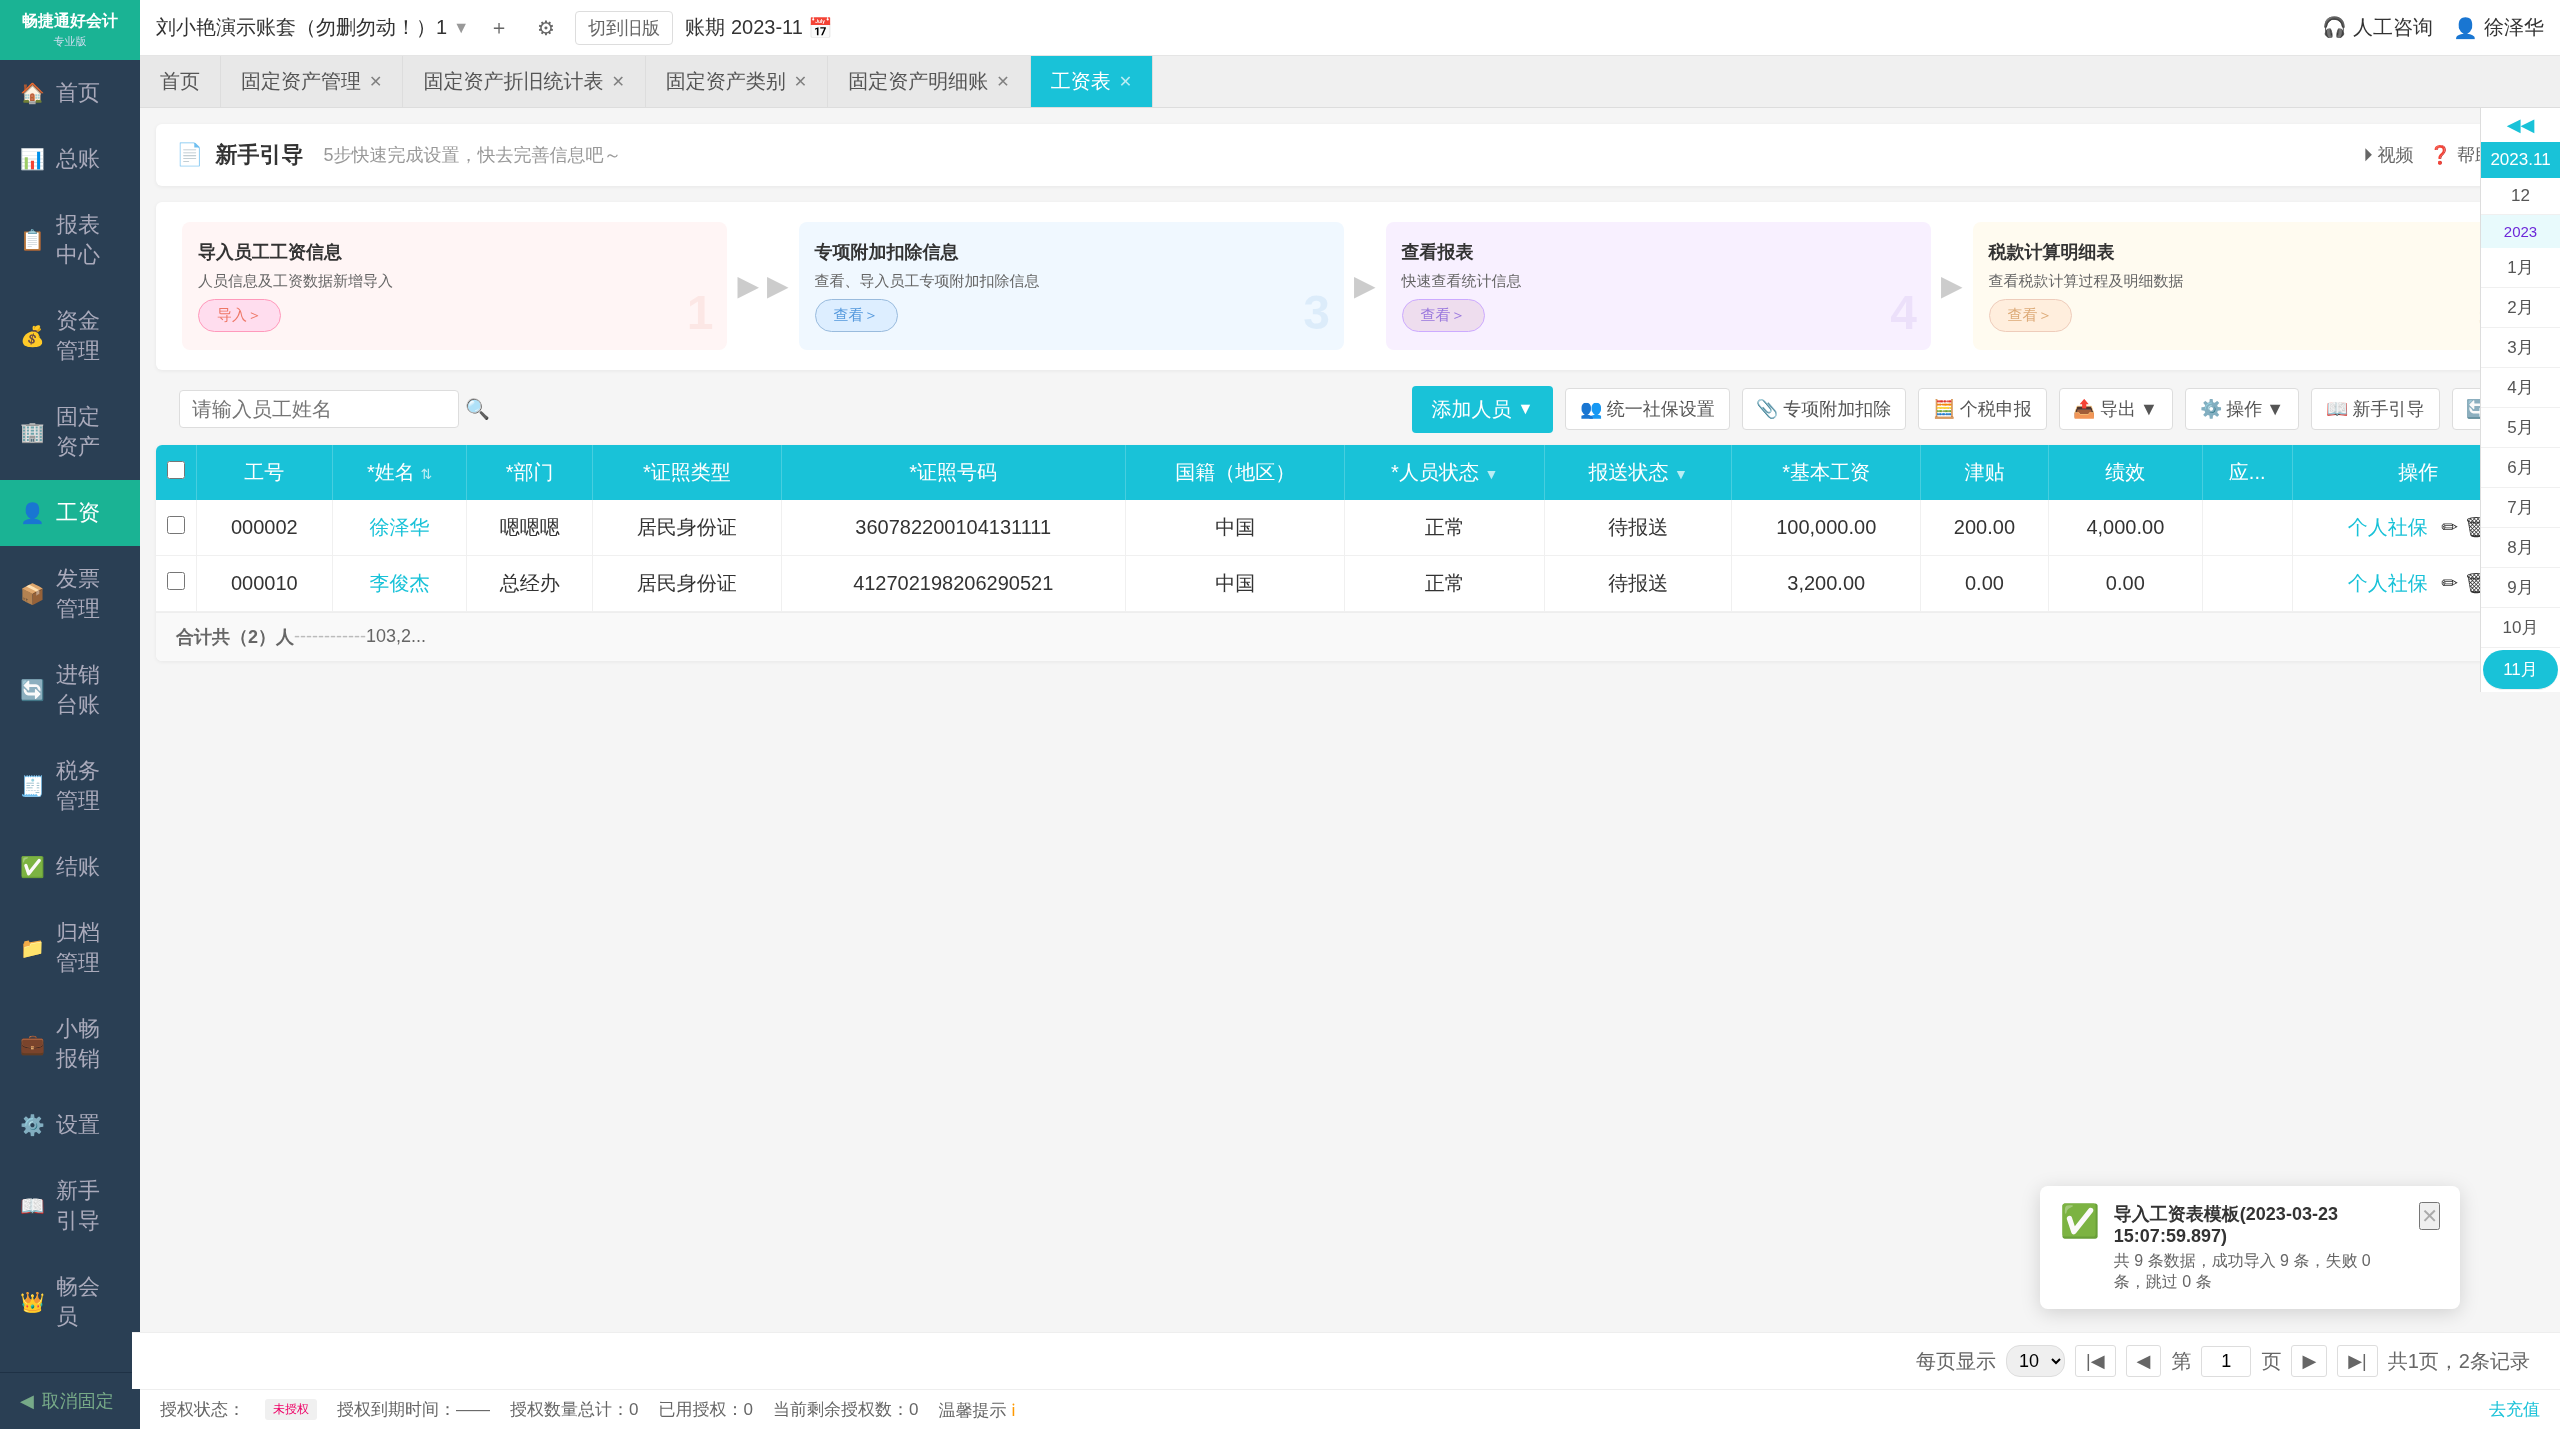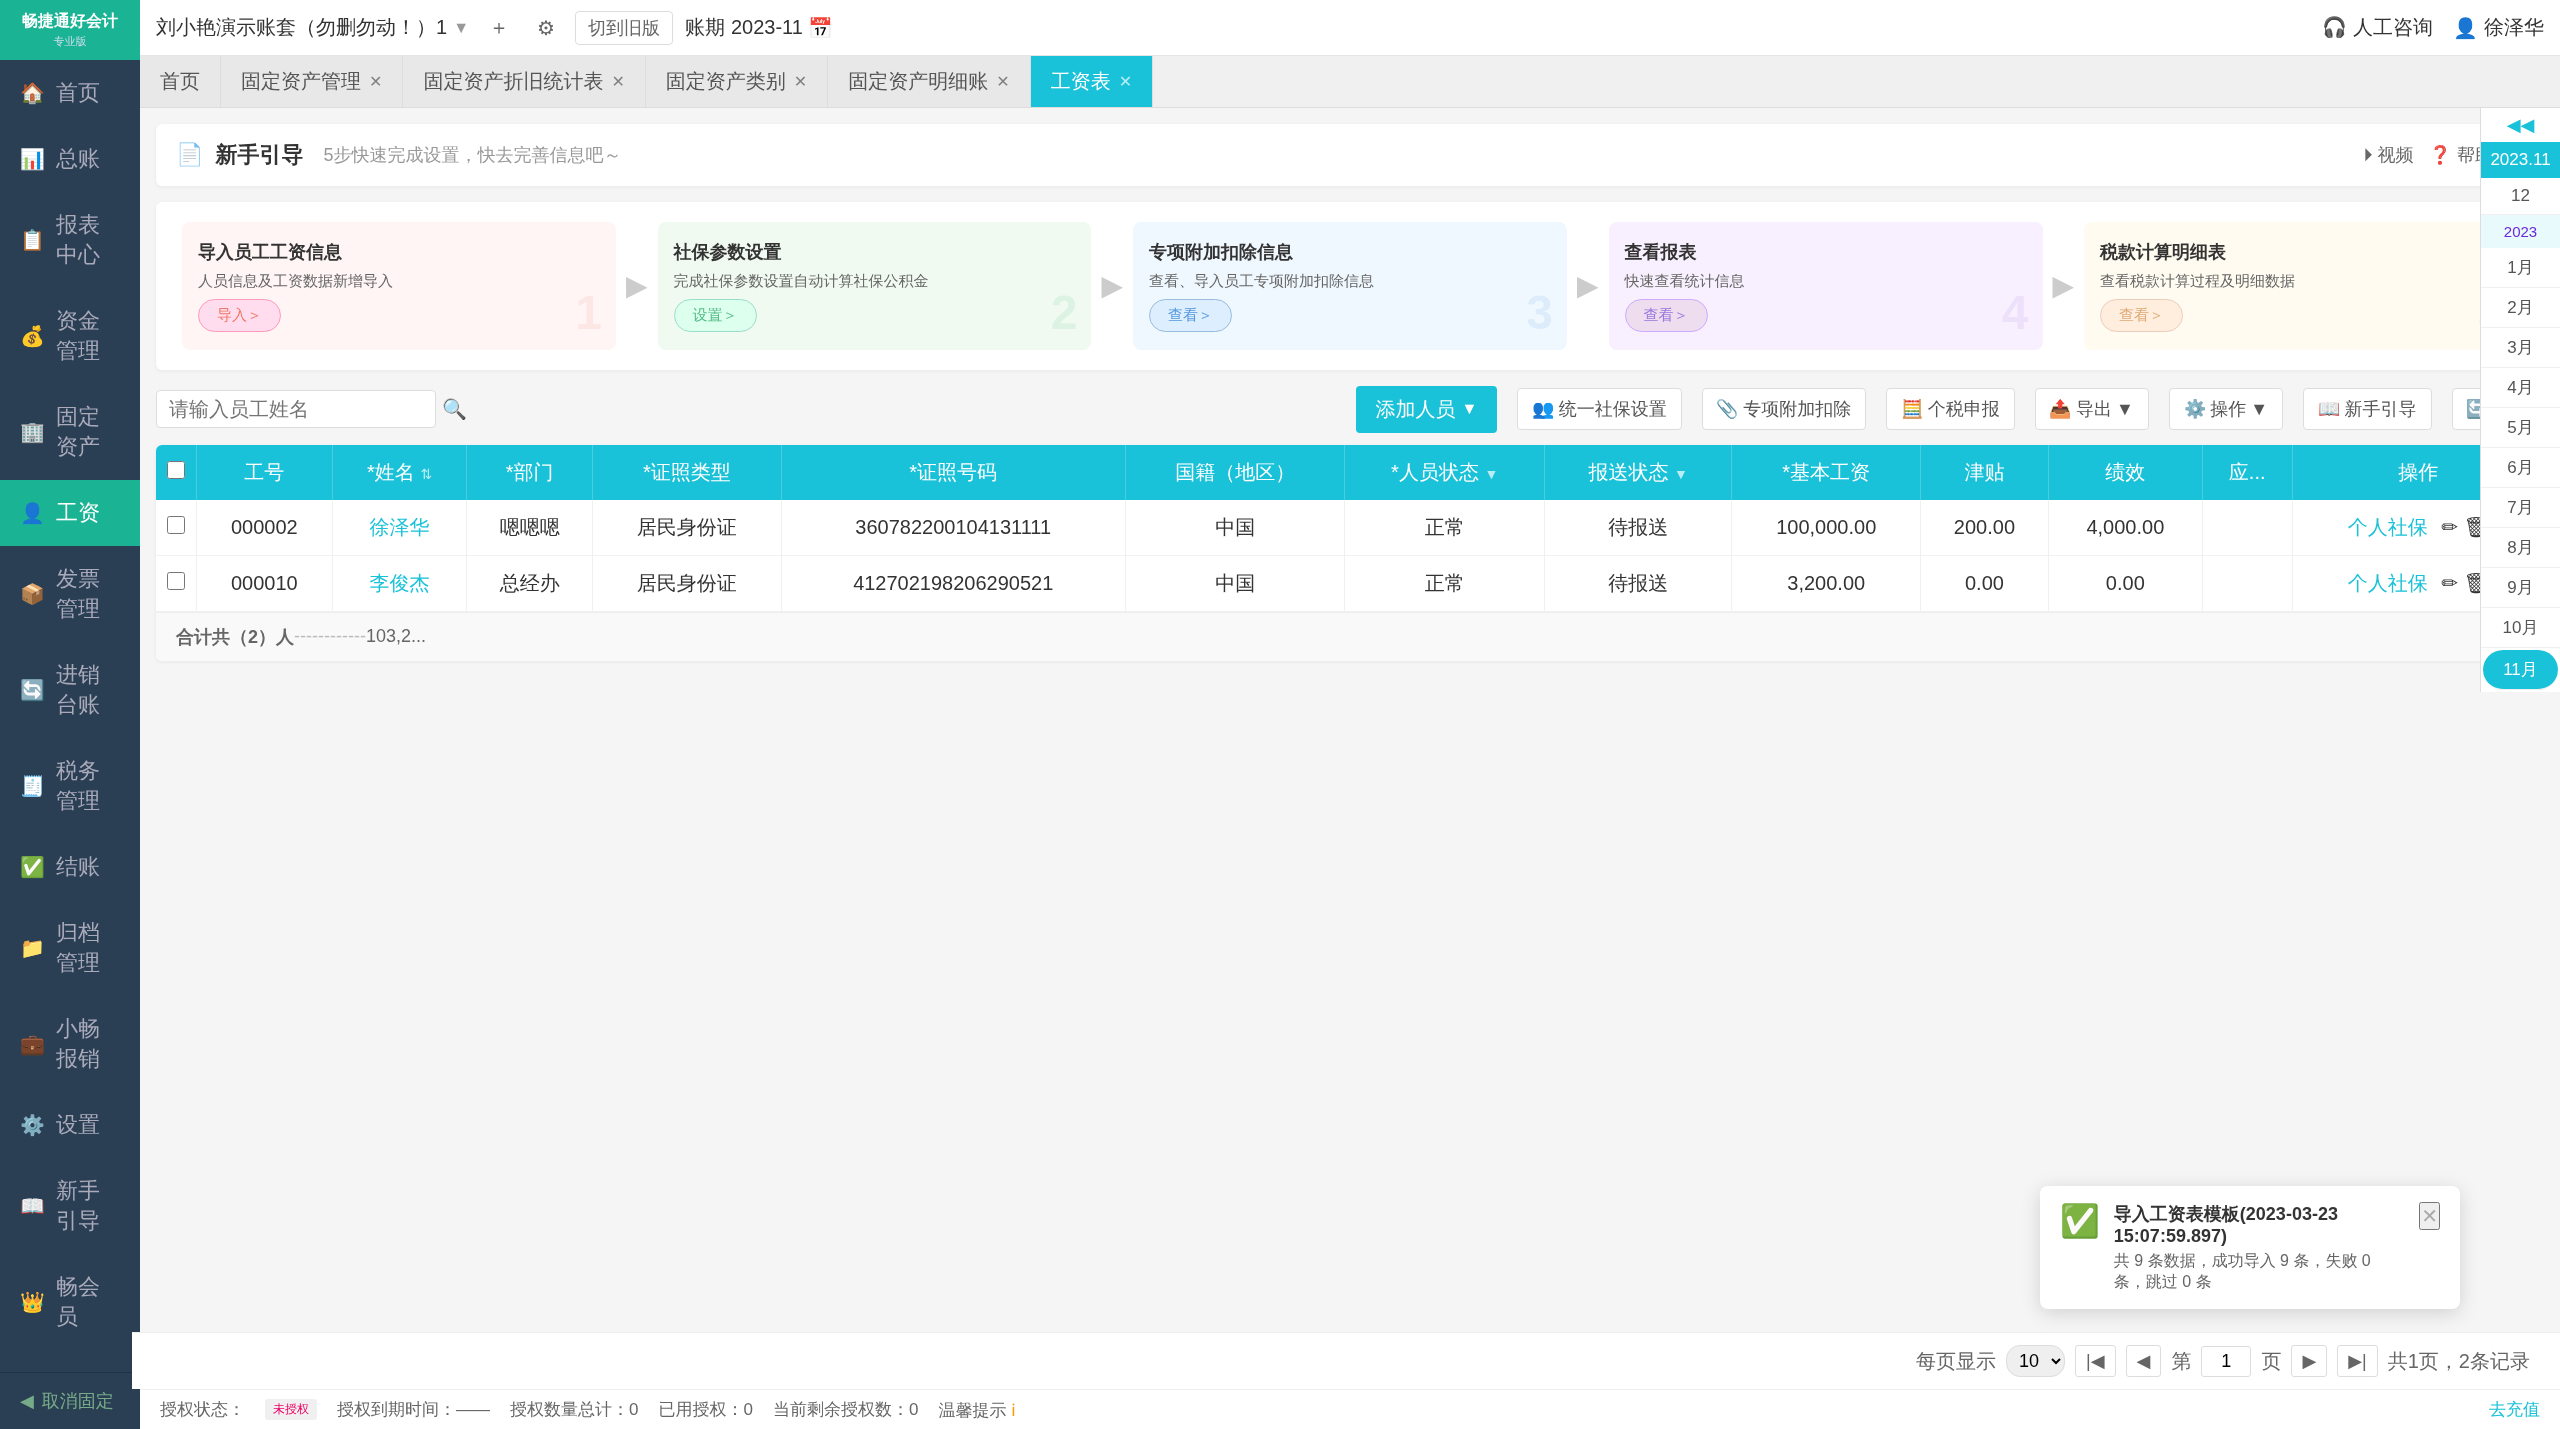--- a/index.html
+++ b/index.html
@@ -107,21 +107,21 @@
     }
     .step-action-btn.pink { background: #fde; color: #e76; border: 1px solid #f9b; }
     .step-action-btn.green { background: #dfe; color: #5b8; border: 1px solid #9dc; }
     .step-action-btn.blue { background: #def; color: #59d; border: 1px solid #9bd; }
     .step-action-btn.purple { background: #ede; color: #97d; border: 1px solid #caf; }
     .step-action-btn.yellow { background: #fed; color: #da7; border: 1px solid #ecb; }
     .step-arrow { font-size: 28px; color: #ccc; padding: 0 4px; }
 
     
     .toolbar {
-      display: flex; align-items: center; gap: 20px; margin-bottom: 12px;
+      display: flex; align-items: center; gap: 12px; margin-bottom: 12px; margin-left: 23px;
     }
     .search-box {
       display: flex; align-items: center; background: #fff; border: 1px solid #ddd;
       border-radius: 4px; padding: 6px 12px; gap: 8px; width: 280px;
     }
     .search-box input {
       border: none; outline: none; font-size: 20px; color: #333; background: transparent; flex: 1;
     }
     .search-icon { color: #aaa; font-size: 20px; }
     .add-btn {
@@ -346,26 +346,20 @@
   </div>
 
   <div class="steps-container">
     <div class="step-card pink">
       <div class="step-title">导入员工工资信息</div>
       <div class="step-desc">人员信息及工资数据新增导入</div>
       <button class="step-action-btn pink">导入＞</button>
       <div class="step-num">1</div>
     </div>
     <div class="step-arrow">▶</div>
-    <div class="step-card green">
-      <div class="step-title">社保参数设置</div>
-      <div class="step-desc">完成社保参数设置自动计算社保公积金</div>
-      <button class="step-action-btn green">设置＞</button>
-      <div class="step-num">2</div>
-    </div>
     <div class="step-arrow">▶</div>
     <div class="step-card blue">
       <div class="step-title">专项附加扣除信息</div>
       <div class="step-desc">查看、导入员工专项附加扣除信息</div>
       <button class="step-action-btn blue">查看＞</button>
       <div class="step-num">3</div>
     </div>
     <div class="step-arrow">▶</div>
     <div class="step-card purple">
       <div class="step-title">查看报表</div>

